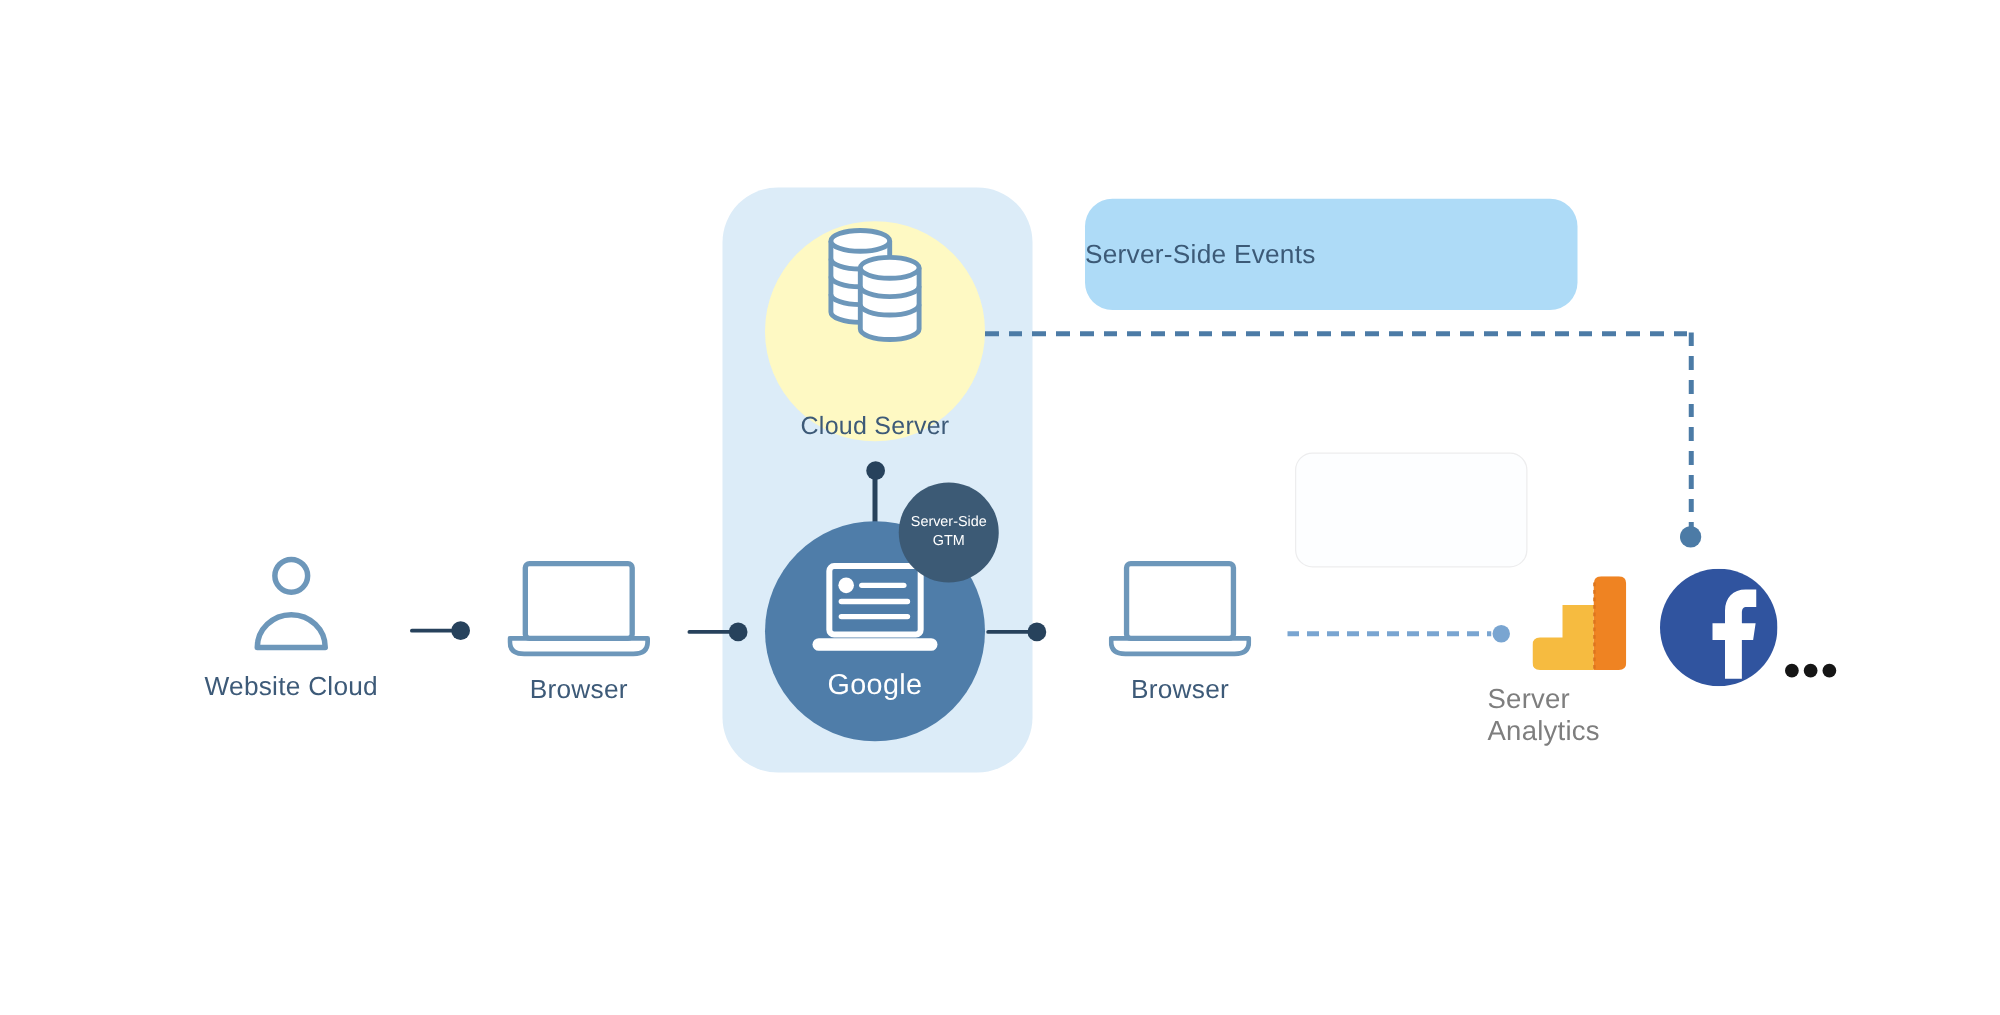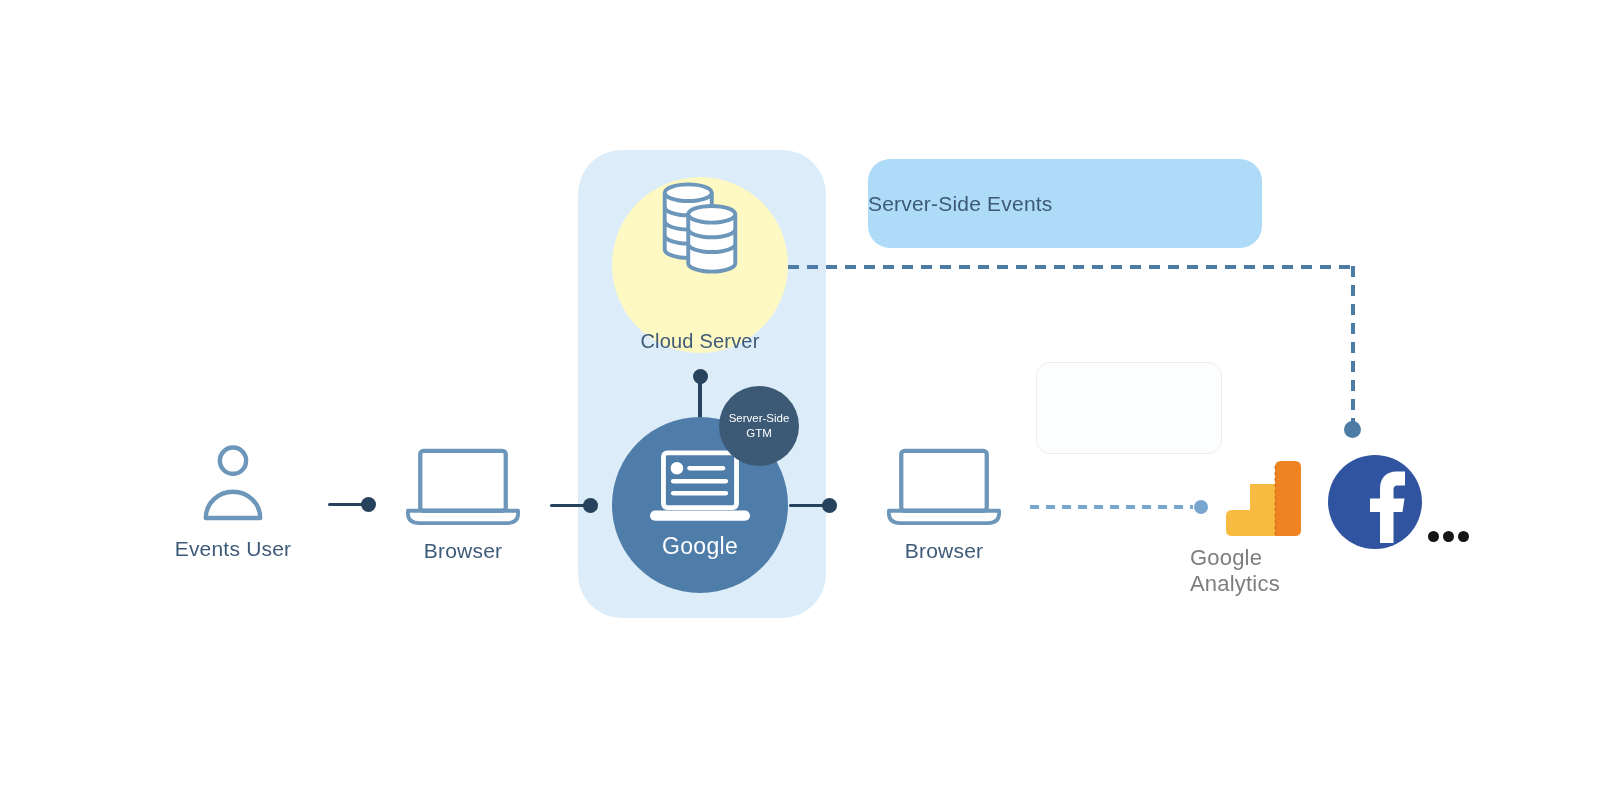--- a/index.html
+++ b/index.html
@@ -169,21 +169,21 @@
     <span>GTM</span>
   </div>
 
   <div class="abs node node-user">
     <span class="icon-blue">
       <svg width="68" height="78" viewBox="0 0 70 80" fill="none" stroke="currentColor" stroke-width="4.5">
         <circle cx="35" cy="17" r="13.5"></circle>
         <path d="M7 76 A28 27 0 0 1 63 76 Z" stroke-linejoin="round"></path>
       </svg>
     </span>
-    <span class="node-label">Events User</span>
+    <span class="node-label">Website Cloud</span>
   </div>
 
   <div class="abs s-arrow arrow-1">
     <span class="line"></span>
       <span class="dot"></span>
   </div>
   <div class="abs s-arrow arrow-2">
     <span class="line"></span>
       <span class="dot"></span>
   </div>
@@ -213,21 +213,21 @@
   </div>
 
   <div class="abs node node-ga">
     <span>
       <svg width="75" height="75" viewBox="0 0 75 75" fill="none">
         <path d="M0 69 V55 Q0 49 6 49 H24 V23 H49 V75 H6 Q0 75 0 69 Z" fill="var(--ga-yellow)"></path>
         <path d="M49 75 V6 Q49 0 55 0 H69 Q75 0 75 6 V69 Q75 75 69 75 Z" fill="var(--ga-orange)"></path>
         <line x1="49.5" y1="5" x2="49.5" y2="74" stroke="#d9731c" stroke-width="2" stroke-dasharray="3 3" opacity="0.85"></line>
       </svg>
     </span>
-    <span class="node-label">Google Analytics</span>
+    <span class="node-label">Server Analytics</span>
   </div>
 
   <div class="abs fb-wrap">
     <span>
       <svg width="94" height="94" viewBox="0 0 94 94">
         <circle cx="47" cy="47" r="47" fill="var(--facebook-blue)"></circle>
         <path d="M52 88 V57 H42 V43.5 H52 V33.5 C52 23 58.5 16.5 68.5 16.5 H77 V30.5 H69.5 C66.5 30.5 65.5 32 65.5 35.5 V43.5 H76.5 L74.5 57 H65.5 V88 Z" fill="#ffffff"></path>
       </svg>
     </span>
   </div>

